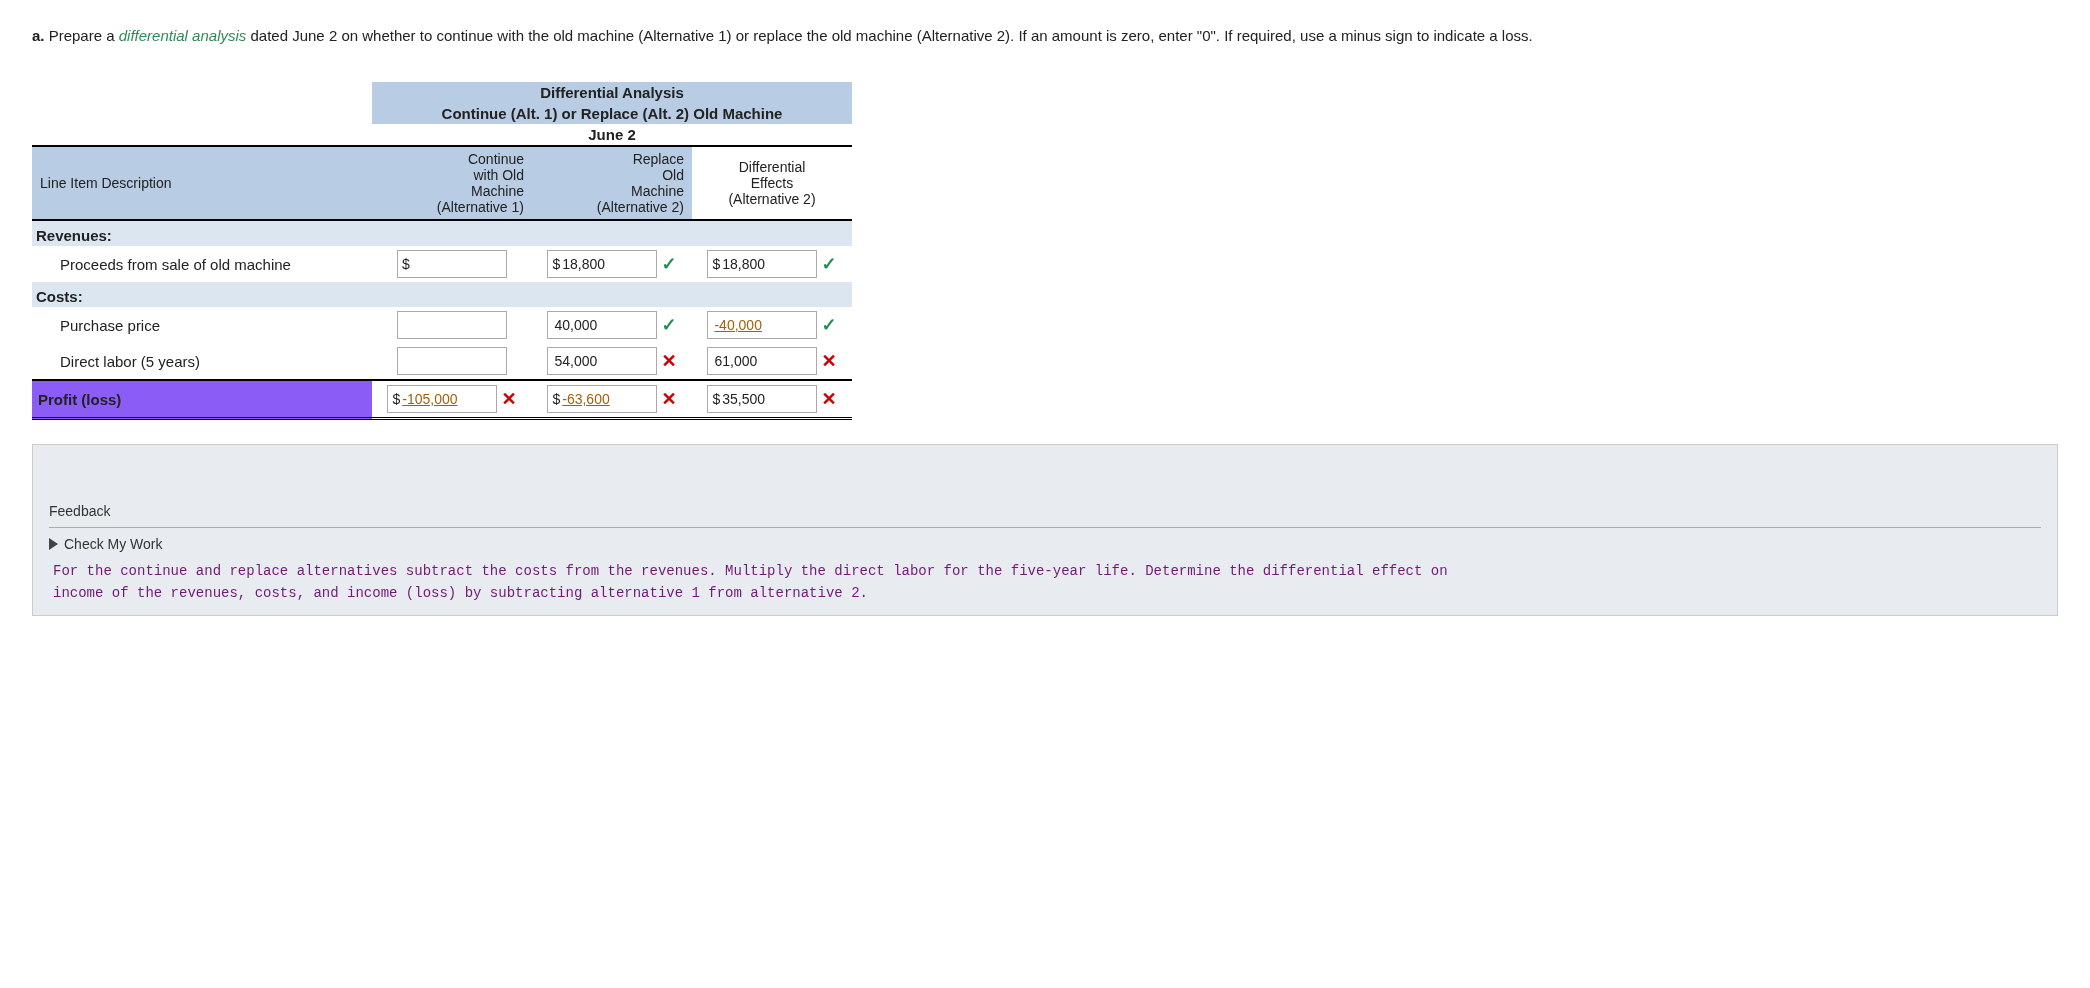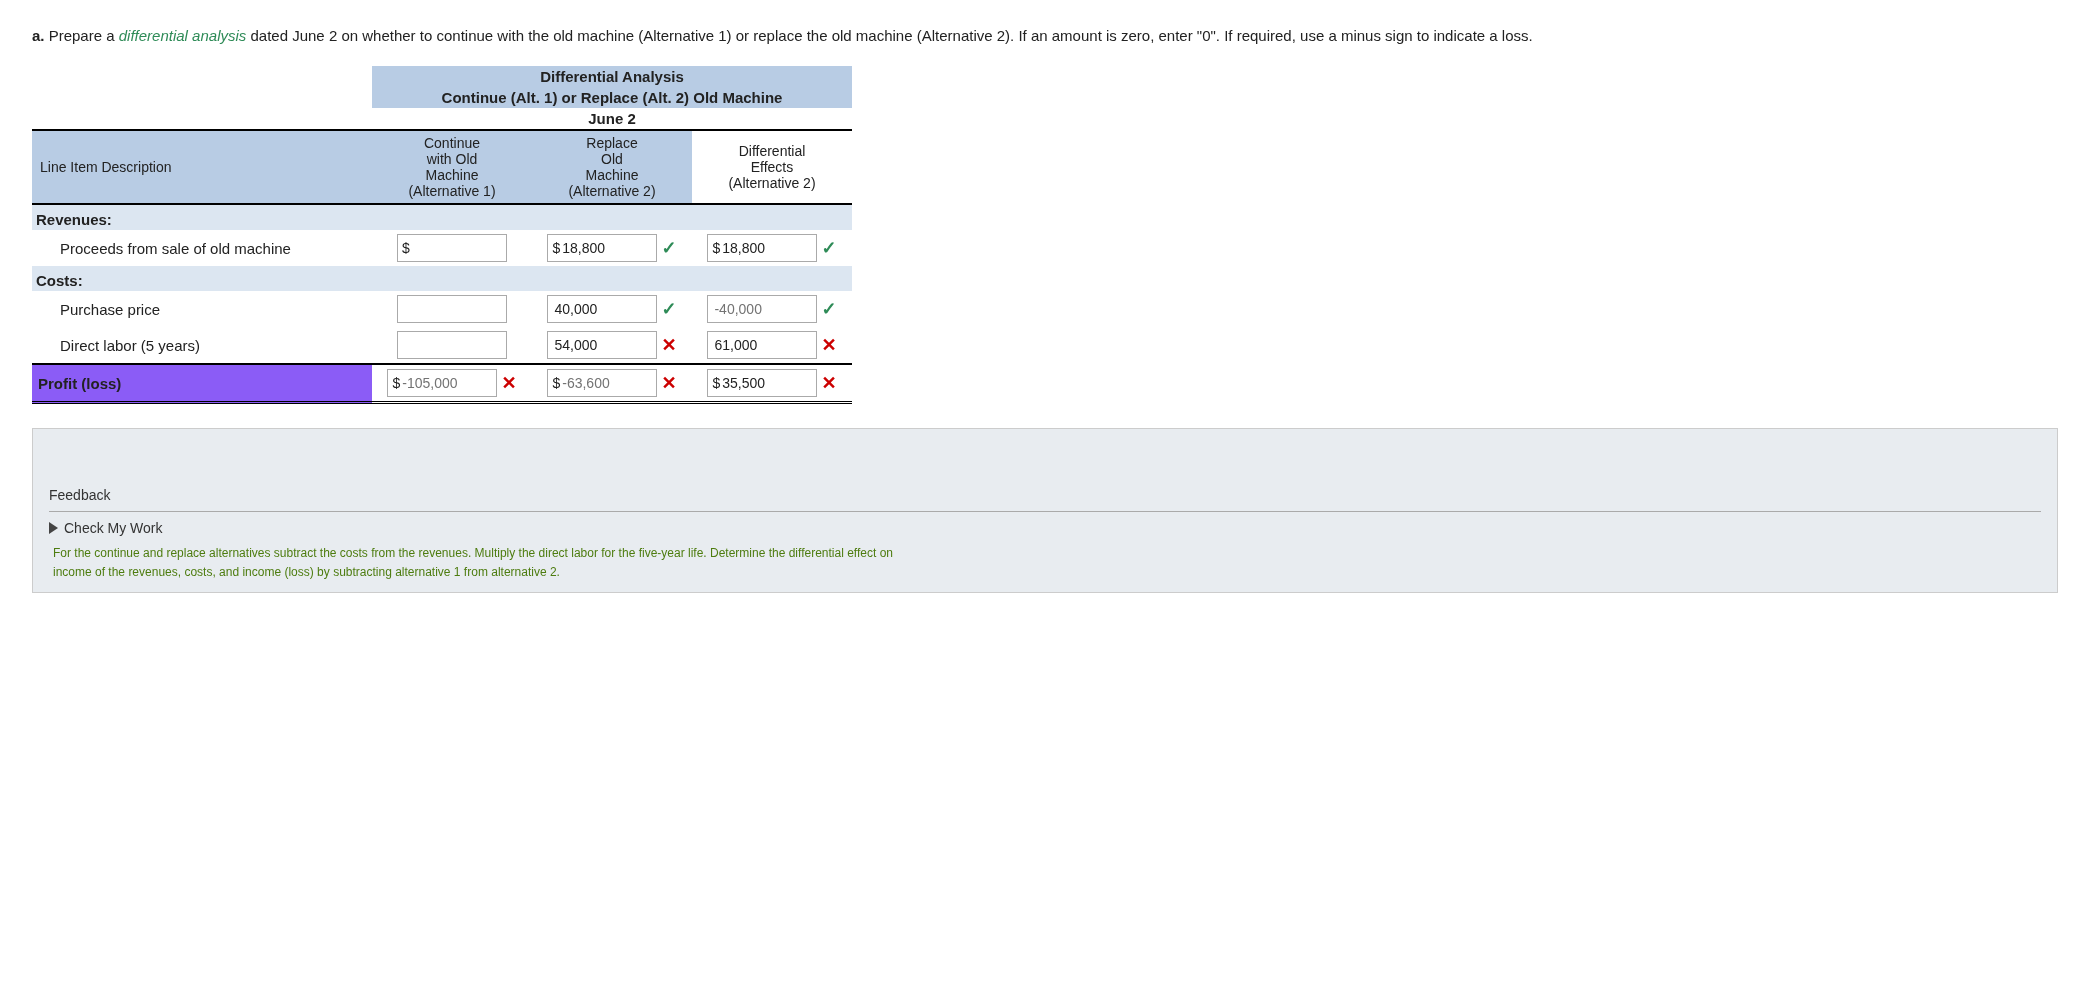--- a/index.html
+++ b/index.html
@@ -6,21 +6,21 @@
     body {
       font-family: Arial, sans-serif;
       font-size: 15px;
       color: #222;
       background: #fff;
       padding: 24px 32px;
     }
     .intro-text {
       font-size: 15px;
       line-height: 1.6;
-      margin-bottom: 18px;
+      margin-bottom: 34px;
     }
     .green-link { color: #2e8b57; font-style: italic; }
     .table-wrapper {
       display: flex;
       justify-content: flex-start;
       margin-bottom: 24px;
     }
     .analysis-table {
       border-collapse: collapse;
       min-width: 820px;
@@ -37,20 +37,21 @@
     .header-border-row td {
       border-top: 2px solid #000;
       border-bottom: 2px solid #000;
       padding: 4px 8px;
       text-align: center;
       font-size: 14px;
       vertical-align: middle;
     }
     .header-border-row td.highlighted {
       background: #b8cce4;
+      text-align: right;
     }
     .col-label { text-align: left !important; }
     .section-row td {
       font-weight: bold;
       padding: 6px 8px 2px 4px;
       font-size: 15px;
       background: #dce6f1;
     }
     .data-row td {
       padding: 4px 6px;
@@ -121,26 +122,27 @@
     }
     .check-arrow {
       width: 0; height: 0;
       border-top: 6px solid transparent;
       border-bottom: 6px solid transparent;
       border-left: 9px solid #444;
       display: inline-block;
       margin-right: 6px;
     }
     .feedback-body {
-      font-size: 12px;
-      color: #4d7c0f;
+      font-size: 14px;
+      color: #701a75;
       line-height: 1.6;
       padding: 0 4px;
-    }
-    .neg-value { color: #737373; }
+      font-family: Liberation Mono, monospace;
+    }
+    .neg-value { color: #a16207; text-decoration: underline; }
   </style>
 </head>
 <body>
 
 <div class="intro-text">
   <strong>a.</strong>
   <span> Prepare a </span><span class="green-link">differential analysis</span><span> dated June 2 on whether to continue with the old machine (Alternative 1) or replace the old machine (Alternative 2). If an amount is zero, enter "0". If required, use a minus sign to indicate a loss.</span>
 </div>
 
 <div class="table-wrapper">

